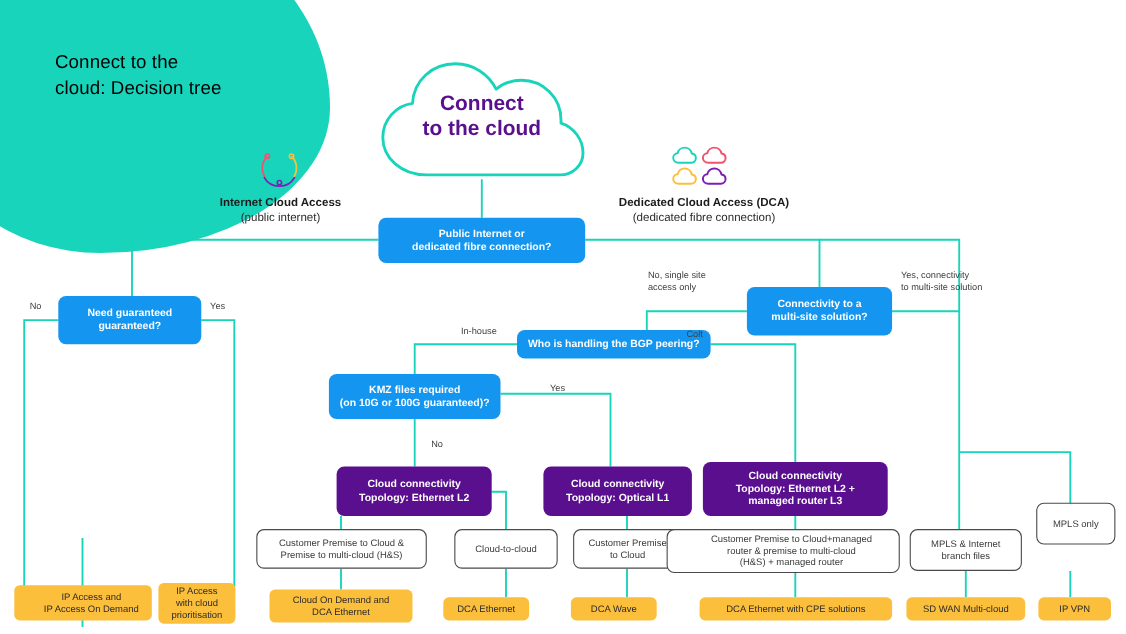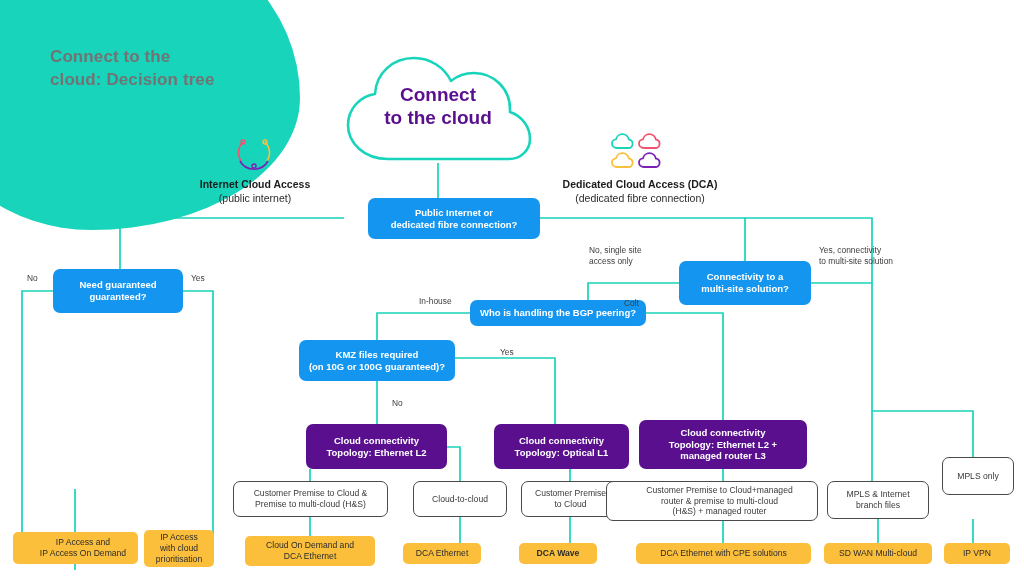--- a/index.html
+++ b/index.html
@@ -8,21 +8,21 @@
        position:relative;}
   #stage{position:absolute;left:0;top:0;width:1024px;height:576px;background:#ffffff;}
 
   
   .blob{position:absolute;left:-60px;top:-70px;width:360px;height:300px;
         background:#17d4bb;
         border-radius:52% 48% 58% 42% / 60% 56% 44% 40%;
         z-index:1;}
 
   .title{position:absolute;left:50px;top:46px;width:240px;z-index:3;
-         color:#737373;font-size:17px;font-weight:bold;line-height:1.35;
+         color:#000000;font-size:17px;font-weight:normal;line-height:1.35;
          letter-spacing:.1px;}
 
   
   svg#links{position:absolute;left:0;top:0;width:1024px;height:576px;z-index:2;}
   svg#links path,svg#links line{fill:none;stroke:#17d4bb;stroke-width:1.7;}
 
   
   .node{position:absolute;z-index:4;box-sizing:border-box;
         display:flex;align-items:center;justify-content:center;
         text-align:center;line-height:1.25;}
@@ -157,21 +157,21 @@
   <div class="bhead" style="left:155px;top:178px;width:200px;">
     <div class="b1">Internet Cloud Access</div>
     <div class="b2">(public internet)</div>
   </div>
 
   <div class="bhead" style="left:530px;top:178px;width:220px;">
     <div class="b1">Dedicated Cloud Access (DCA)</div>
     <div class="b2">(dedicated fibre connection)</div>
   </div>
 
-  <div class="node n-blue" style="left:344px;top:198px;width:172px;height:41px;margin-left:24px;">
+  <div class="node n-blue" style="left:344px;top:198px;width:188px;height:41px;">
     <div>
       <div>Public Internet or</div>
       <div>dedicated fibre connection?</div>
     </div>
   </div>
 
   <div class="node n-blue" style="left:53px;top:269px;width:130px;height:44px;">
     <div>
       <div>Need guaranteed</div>
       <div>guaranteed?</div>
@@ -292,21 +292,21 @@
     <div>
       <div>Cloud On Demand and</div>
       <div>DCA Ethernet</div>
     </div>
   </div>
 
   <div class="node n-amber" style="left:403px;top:543px;width:78px;height:21px;">
     <div>DCA Ethernet</div>
   </div>
 
-  <div class="node n-amber" style="left:519px;top:543px;width:78px;height:21px;font-weight:bold;">
+  <div class="node n-amber" style="left:519px;top:543px;width:78px;height:21px;">
     <div>DCA Wave</div>
   </div>
 
   <div class="node n-amber" style="left:636px;top:543px;width:175px;height:21px;">
     <div>DCA Ethernet with CPE solutions</div>
   </div>
 
   <div class="node n-amber" style="left:824px;top:543px;width:108px;height:21px;">
     <div>SD WAN Multi-cloud</div>
   </div>

